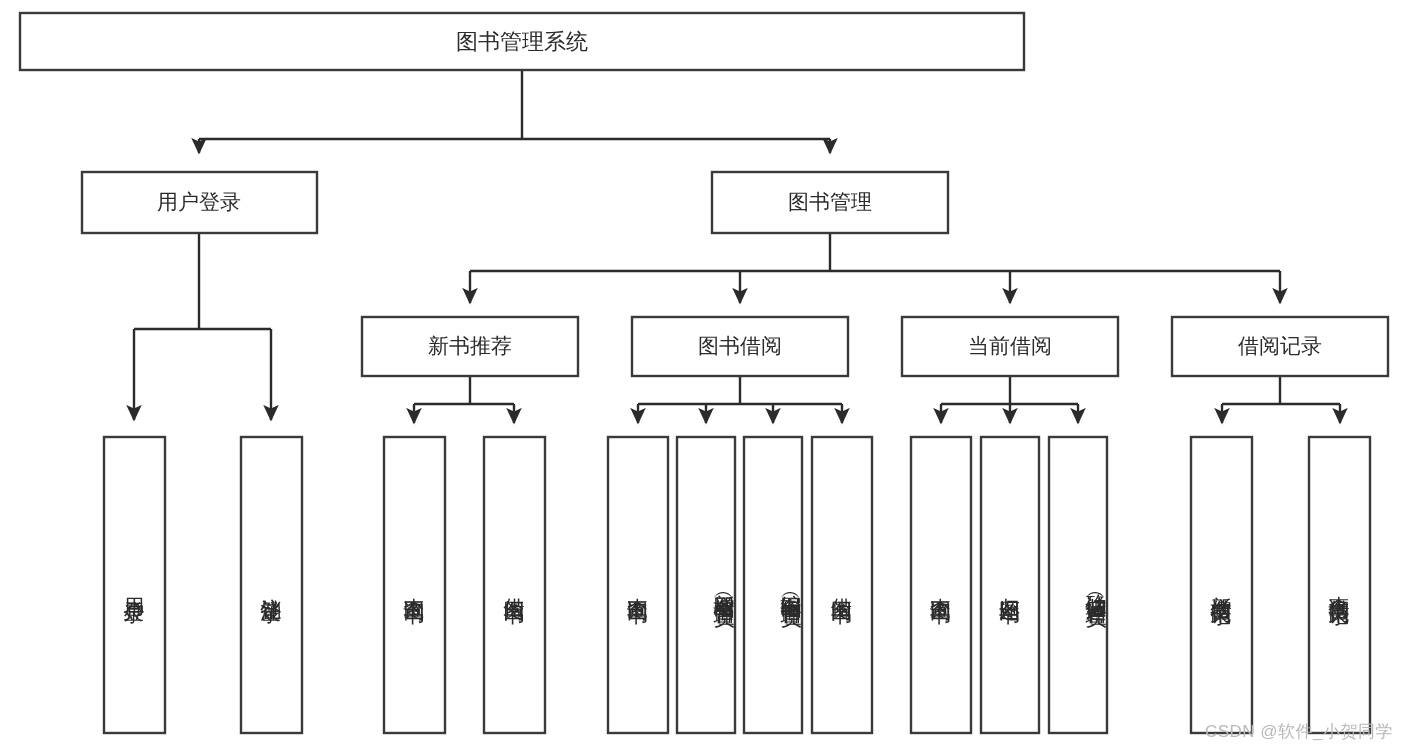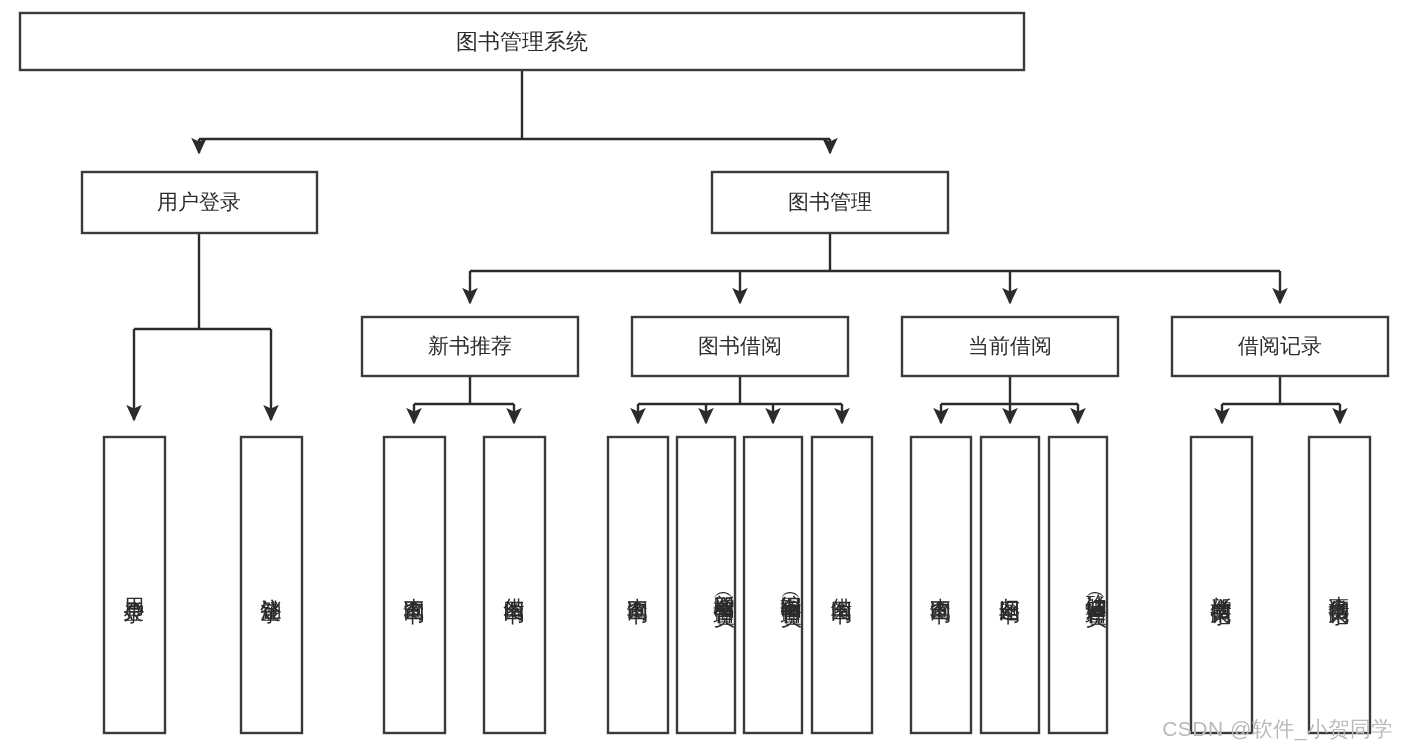--- a/index.html
+++ b/index.html
@@ -63,21 +63,21 @@
     color: #2b2b2b;
     font-family: "Liberation Sans", "DejaVu Sans", sans-serif;
     line-height: 1;
     white-space: nowrap;
     pointer-events: none;
   }
   #watermark {
     position: absolute;
     right: 12px;
     bottom: 4px;
-    font-size: 21px;
+    font-size: 17px;
     color: #b9b9b9;
     font-family: "Liberation Sans", "DejaVu Sans", sans-serif;
     letter-spacing: 0.5px;
     white-space: nowrap;
   }
 </style>
 </head>
 <body>
 
 <div id="diagram-root">

